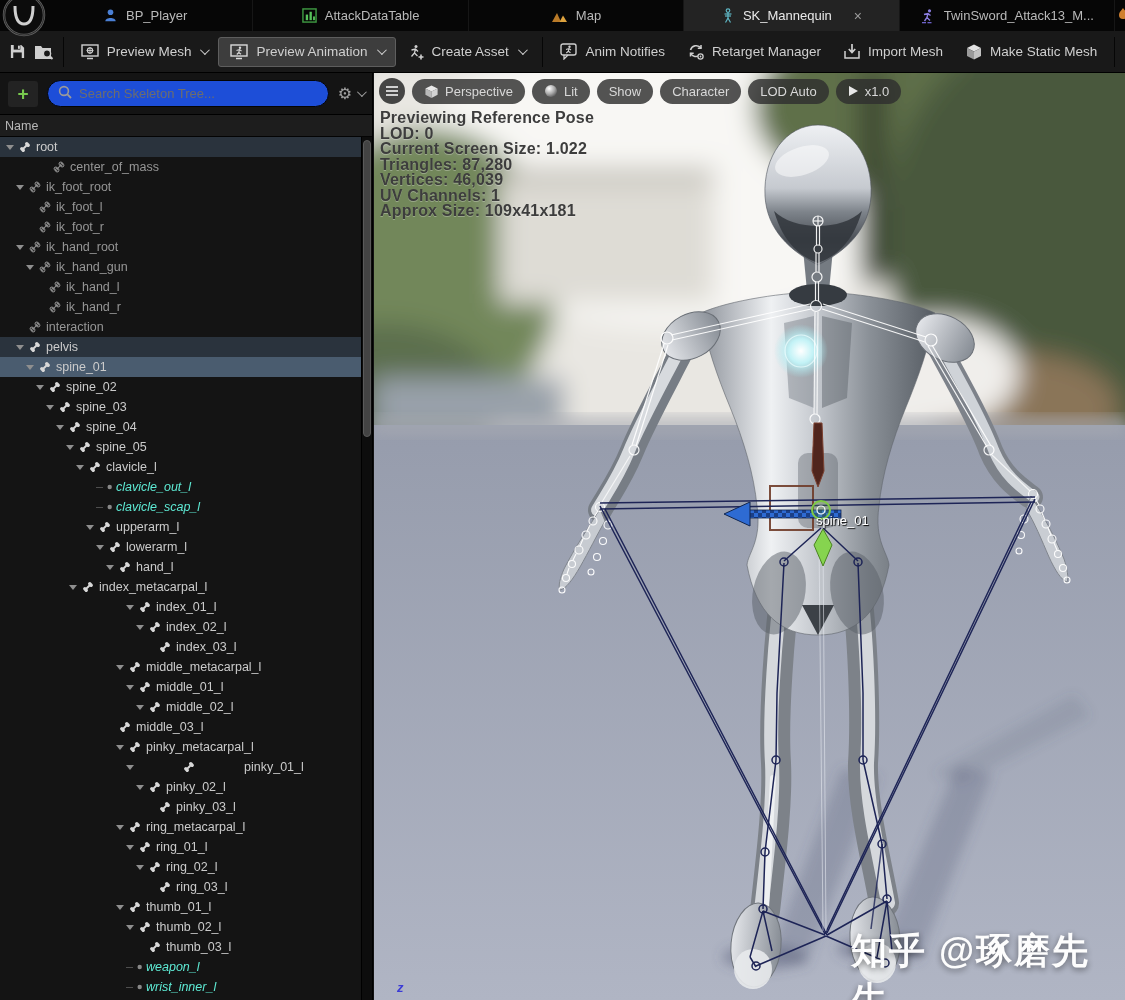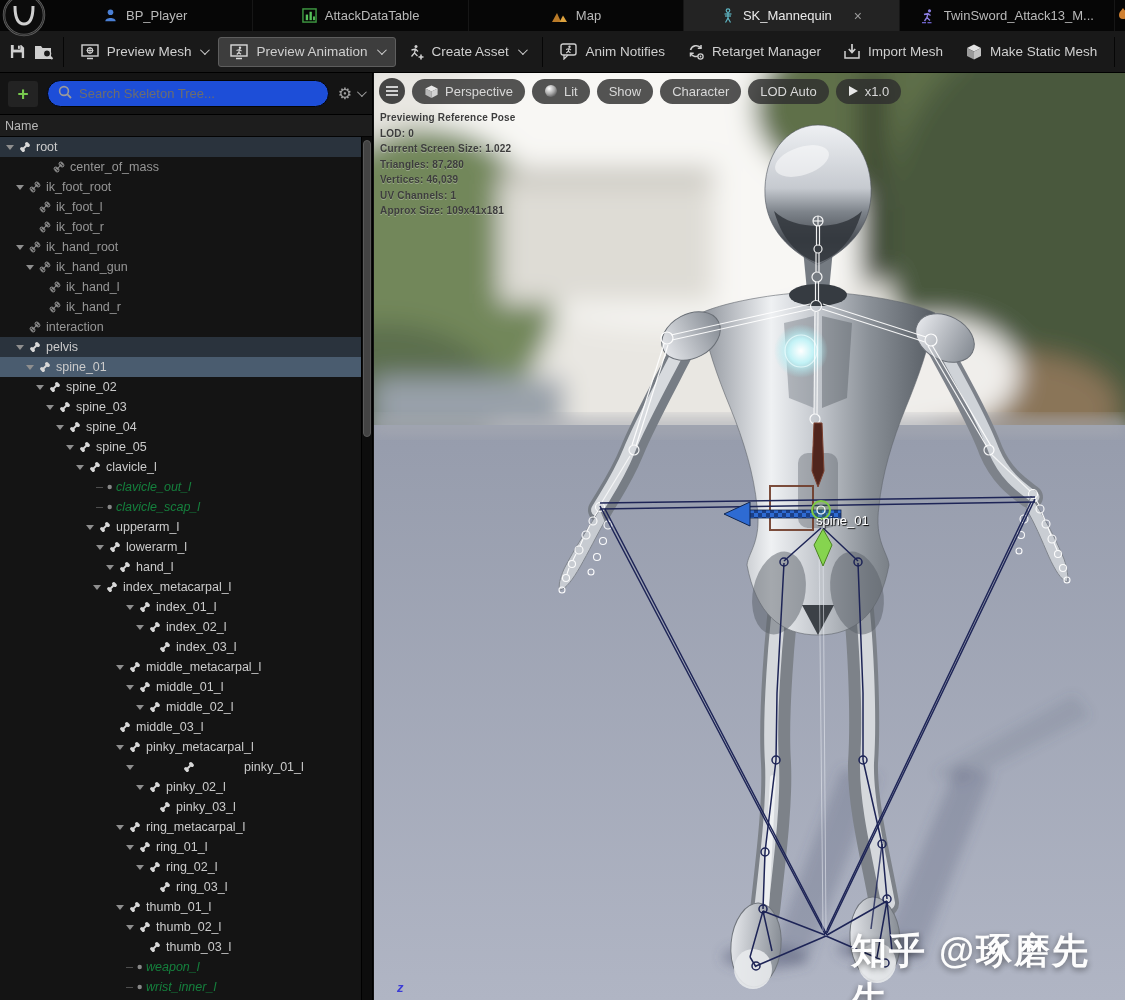--- a/index.html
+++ b/index.html
@@ -47,35 +47,35 @@
   #tree { position:absolute; left:0; top:64px; right:11px; bottom:0; overflow:hidden; }
   .row { height:20px; display:flex; align-items:center; font-size:12.5px; color:#cbcbcb; white-space:nowrap; }
   .row.hl-soft { background:#2a333d; }
   .row.hl-sel  { background:#4a5c6f; }
   .row .arrow { width:12px; display:flex; justify-content:center; flex:none; }
   .row .arrow i { width:0; height:0; border-left:4px solid transparent; border-right:4px solid transparent;
                   border-top:5px solid #8f8f8f; display:block; }
   .row .ricon { width:17px; display:flex; align-items:center; justify-content:center; flex:none; }
   .row .rlabel { margin-left:3px; }
   .row.t-gray .rlabel { color:#969696; }
-  .row.t-sock .rlabel { color:#15803d; font-style:italic; }
+  .row.t-sock .rlabel { color:#5eead4; font-style:italic; }
   .sock-dash { display:inline-block; width:9px; height:1px; background:#4e4e4e; margin-right:3px; }
   #tree-scrollbar { position:absolute; right:0; top:64px; bottom:0; width:11px; background:#0d0d0d; border-left:1px solid #000; }
   #tree-thumb { position:absolute; left:1px; top:3px; width:8px; height:297px; background:#434343;
                 border:1px solid #5a5a5a; border-radius:4px; }
   
   #viewport { position:absolute; left:374px; top:73px; right:0; bottom:0; overflow:hidden; background:#9aa0af; }
   #scene { position:absolute; left:0; top:0; }
   #vp-pills { position:absolute; left:5px; top:5px; display:flex; gap:7px; align-items:center; z-index:3; }
   .pill { height:25px; border-radius:13px; background:rgba(46,46,46,0.82); color:#d8d8d8;
           display:flex; align-items:center; gap:6px; padding:0 12px; font-size:13px; white-space:nowrap; }
   .pill-round { width:26px; height:26px; border-radius:50%; background:rgba(40,40,40,0.85);
                 display:flex; align-items:center; justify-content:center; }
   #vp-stats { position:absolute; left:6px; top:37px; z-index:3; }
-  .stat-line { font-size:10px; font-weight:bold; color:#3d3d3d; line-height:15.5px;
+  .stat-line { font-size:16px; font-weight:bold; color:#3d3d3d; line-height:15.5px;
                text-shadow:0 1px 0 rgba(255,255,255,0.28); letter-spacing:0.2px; }
   #bone-label { position:absolute; left:442px; top:440px; color:#fff; font-size:13px;
                 text-shadow:1px 1px 1px #000; z-index:3; }
   #axis-label { position:absolute; left:23px; top:907px; color:#3b3bd6; font-size:13px;
                 font-weight:bold; font-style:italic; z-index:3; }
   #watermark { position:absolute; left:477px; top:854px; color:#fff; font-size:36px; font-weight:bold;
                letter-spacing:2px; text-shadow:0 2px 6px rgba(0,0,0,0.5); z-index:3; opacity:0.97; }
 </style>
 </head>
 <body>
@@ -617,21 +617,21 @@
                 <circle cx="4" cy="6.9" r="2"></circle>
                 <circle cx="4" cy="9.1" r="2"></circle>
                 <circle cx="12" cy="6.9" r="2"></circle>
                 <circle cx="12" cy="9.1" r="2"></circle>
                 <rect x="3.5" y="6.9" width="9" height="2.2"></rect>
               </g>
             </svg>
           </span>
     <span class="rlabel">hand_l</span>
   </div>
-        <div class="row" style="padding-left: 91px;">
+        <div class="row" style="padding-left: 67px;">
     <span class="arrow">
             <i></i>
           </span>
     <span class="ricon">
             <svg width="14" height="14" viewBox="0 0 16 16">
               <g transform="rotate(-45 8 8)" fill="#d8d8d8">
                 <circle cx="4" cy="6.9" r="2"></circle>
                 <circle cx="4" cy="9.1" r="2"></circle>
                 <circle cx="12" cy="6.9" r="2"></circle>
                 <circle cx="12" cy="9.1" r="2"></circle>

